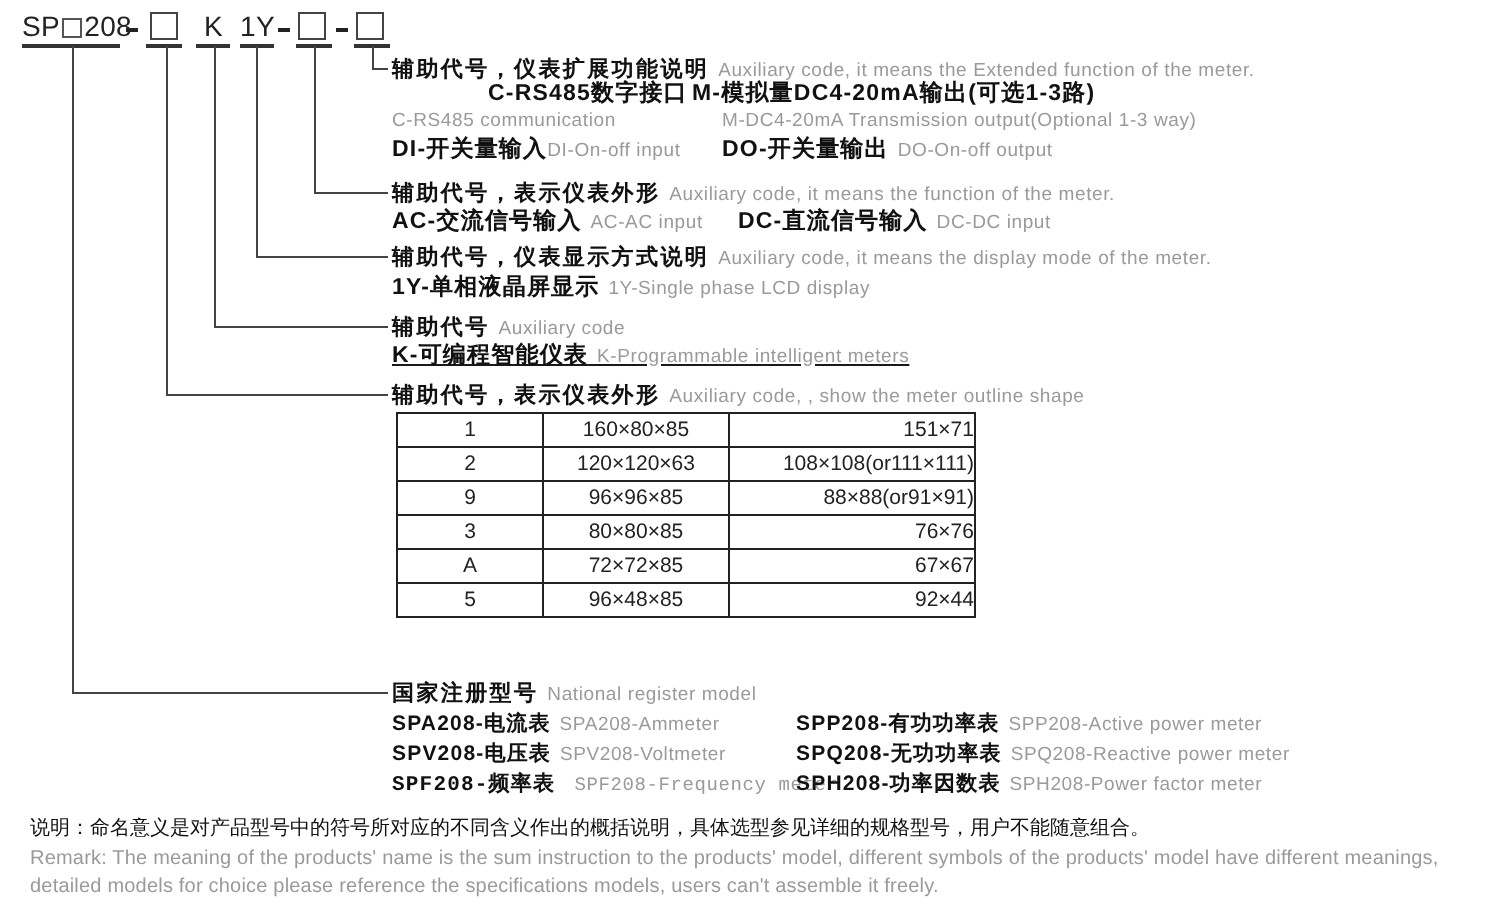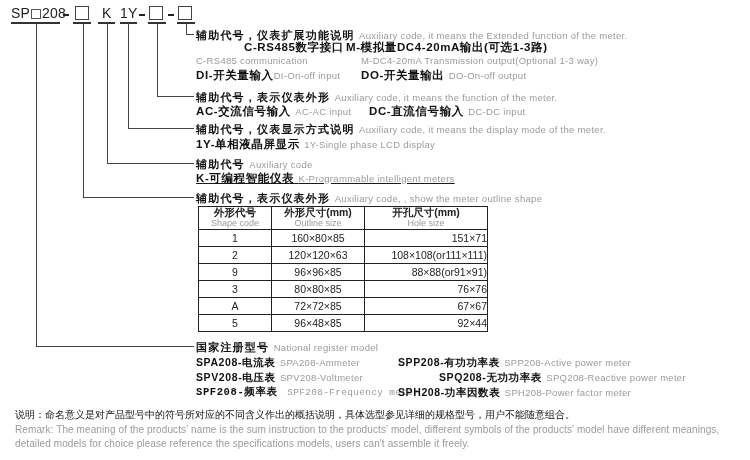--- a/index.html
+++ b/index.html
@@ -116,25 +116,20 @@
   <span class="en">K-Programmable intelligent meters</span>
 </div>
 
 <div class="row" style="left:196px;top:191px;">
   <span class="cn">辅助代号，表示仪表外形</span>
   <span class="en">Auxiliary code, , show the meter outline shape</span>
 </div>
 
 <table class="shape">
   <tbody>
-      <tr>
-    <th class="c1"><span>外形代号</span><span class="sub">Shape code</span></th>
-    <th class="c2"><span>外形尺寸(mm)</span><span class="sub">Outline size</span></th>
-    <th class="th3"><span>开孔尺寸(mm)</span><span class="sub">Hole size</span></th>
-  </tr>
   <tr>
     <td class="c1">1</td>
     <td class="c2">160×80×85</td>
     <td class="c3">151×71</td>
   </tr>
   <tr>
     <td class="c1">2</td>
     <td class="c2">120×120×63</td>
     <td class="c3">108×108(or111×111)</td>
   </tr>
@@ -176,21 +171,21 @@
 </div>
 <div class="row" style="left:196px;top:385px;font-family:Liberation Mono, monospace;">
   <span class="lbl" style="font-size:10.5px;">SPF208-频率表</span>
   <span class="en">SPF208-Frequency meter</span>
 </div>
 
 <div class="row" style="left:398px;top:355px;">
   <span class="lbl" style="font-size:10.5px;">SPP208-有功功率表</span>
   <span class="en">SPP208-Active power meter</span>
 </div>
-<div class="row" style="left:398px;top:370px;margin-left:41px;">
+<div class="row" style="left:398px;top:370px;">
   <span class="lbl" style="font-size:10.5px;">SPQ208-无功功率表</span>
   <span class="en">SPQ208-Reactive power meter</span>
 </div>
 <div class="row" style="left:398px;top:385px;">
   <span class="lbl" style="font-size:10.5px;">SPH208-功率因数表</span>
   <span class="en">SPH208-Power factor meter</span>
 </div>
 
 <div class="row note-cn" style="left:15px;top:409px;">说明：命名意义是对产品型号中的符号所对应的不同含义作出的概括说明，具体选型参见详细的规格型号，用户不能随意组合。</div>
 <div class="row note-en" style="left:15px;top:424px;">Remark: The meaning of the products'    name is the sum instruction to the products' model, different symbols of the products' model have different meanings,</div>

